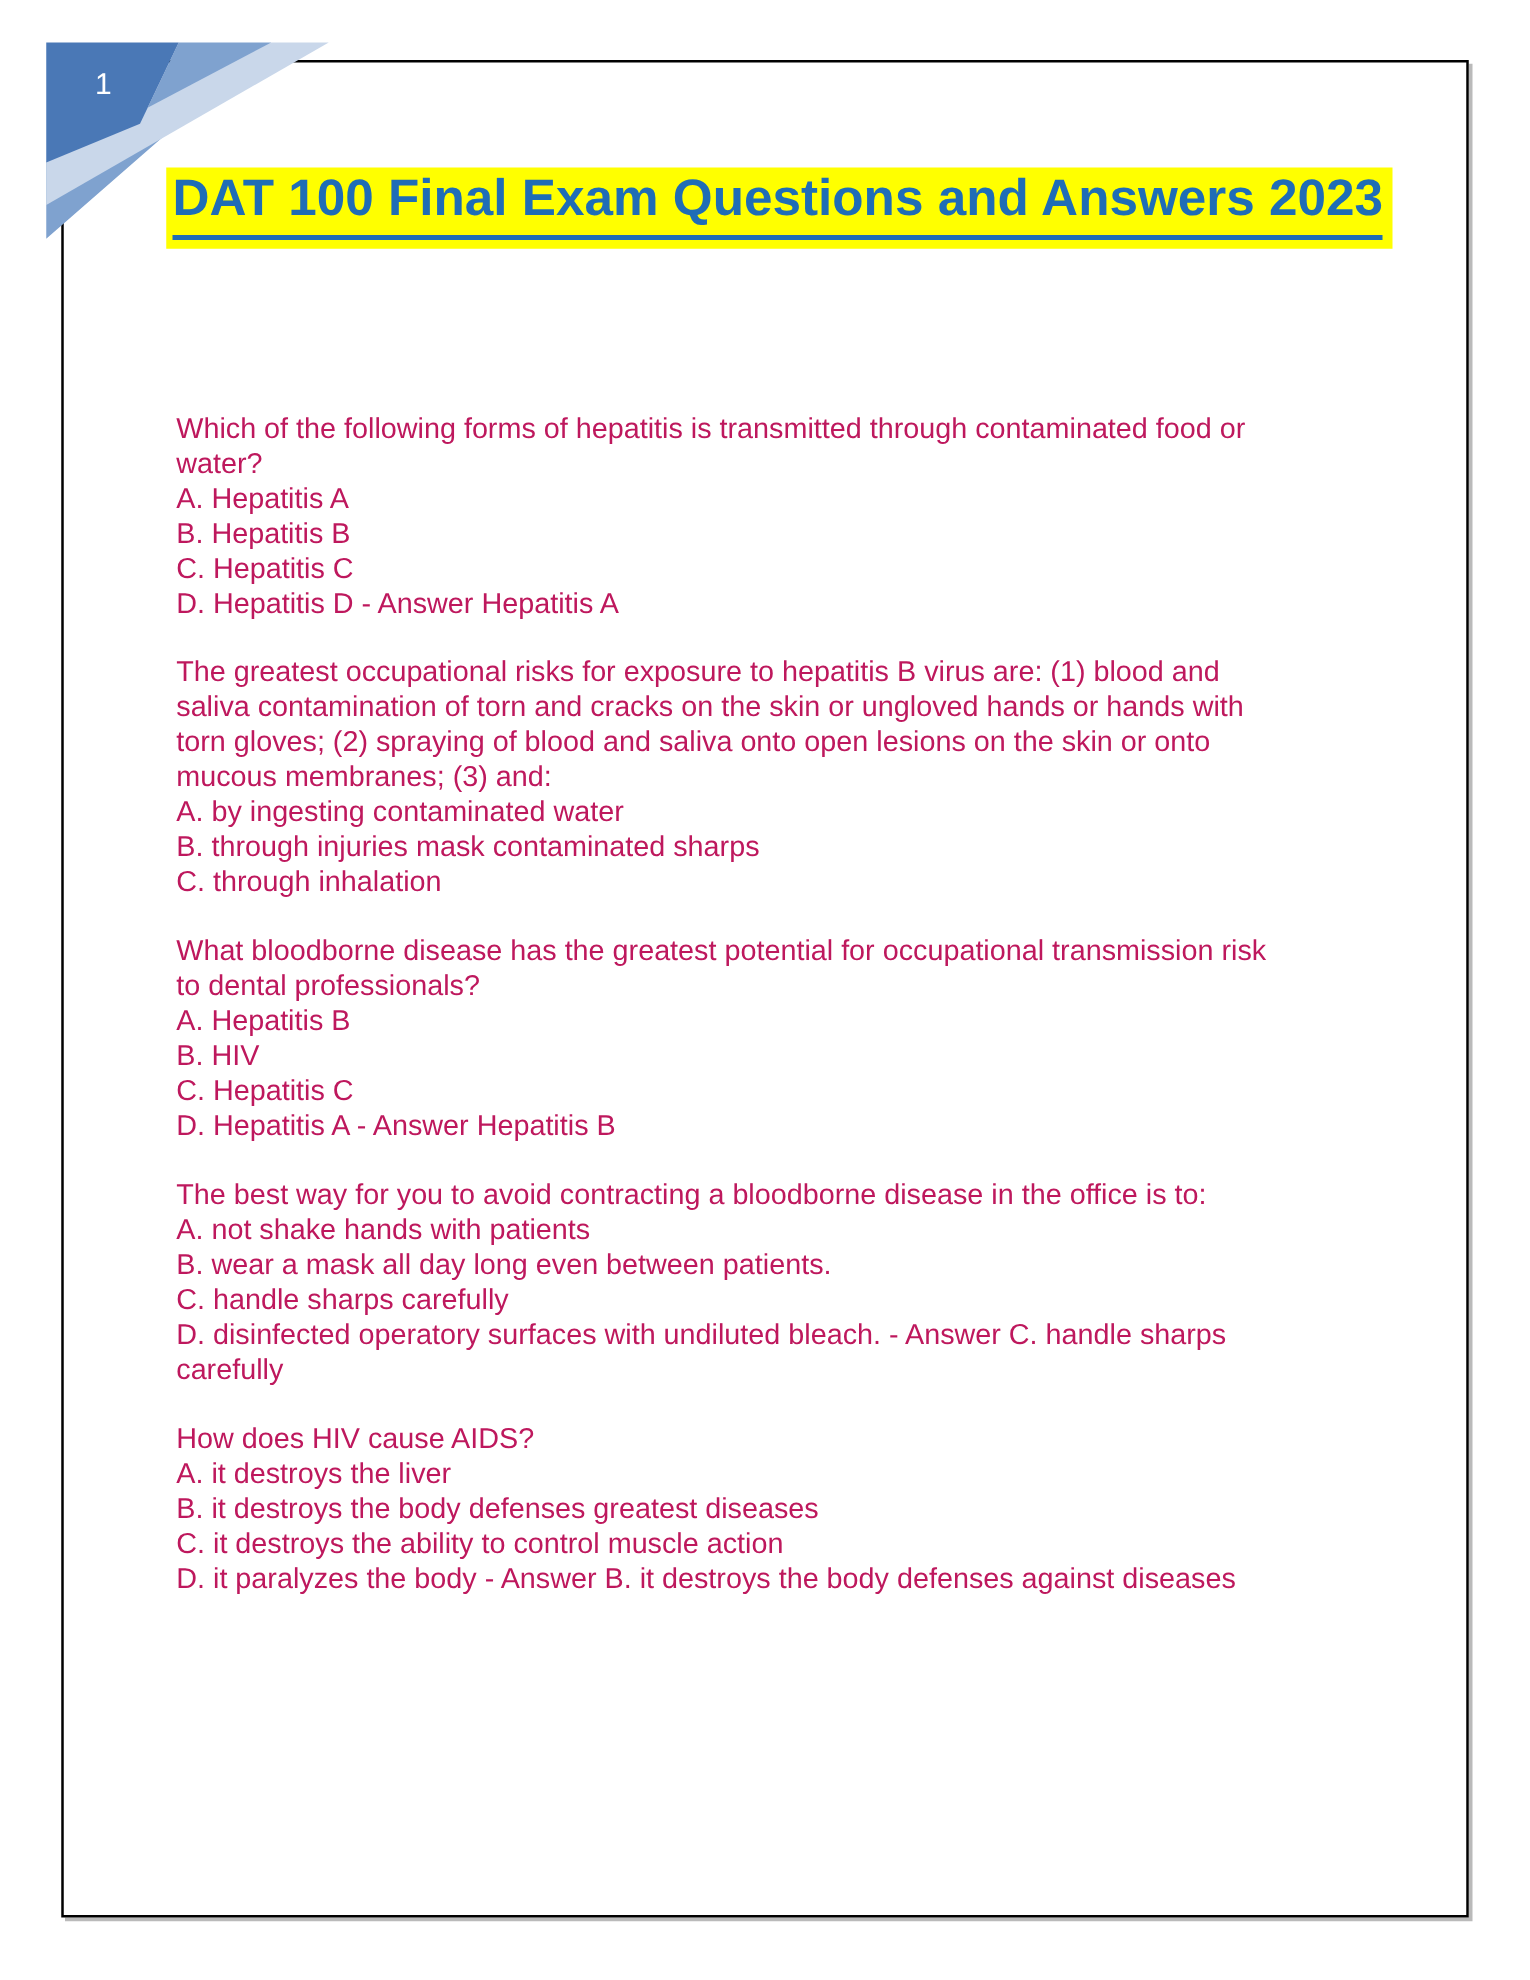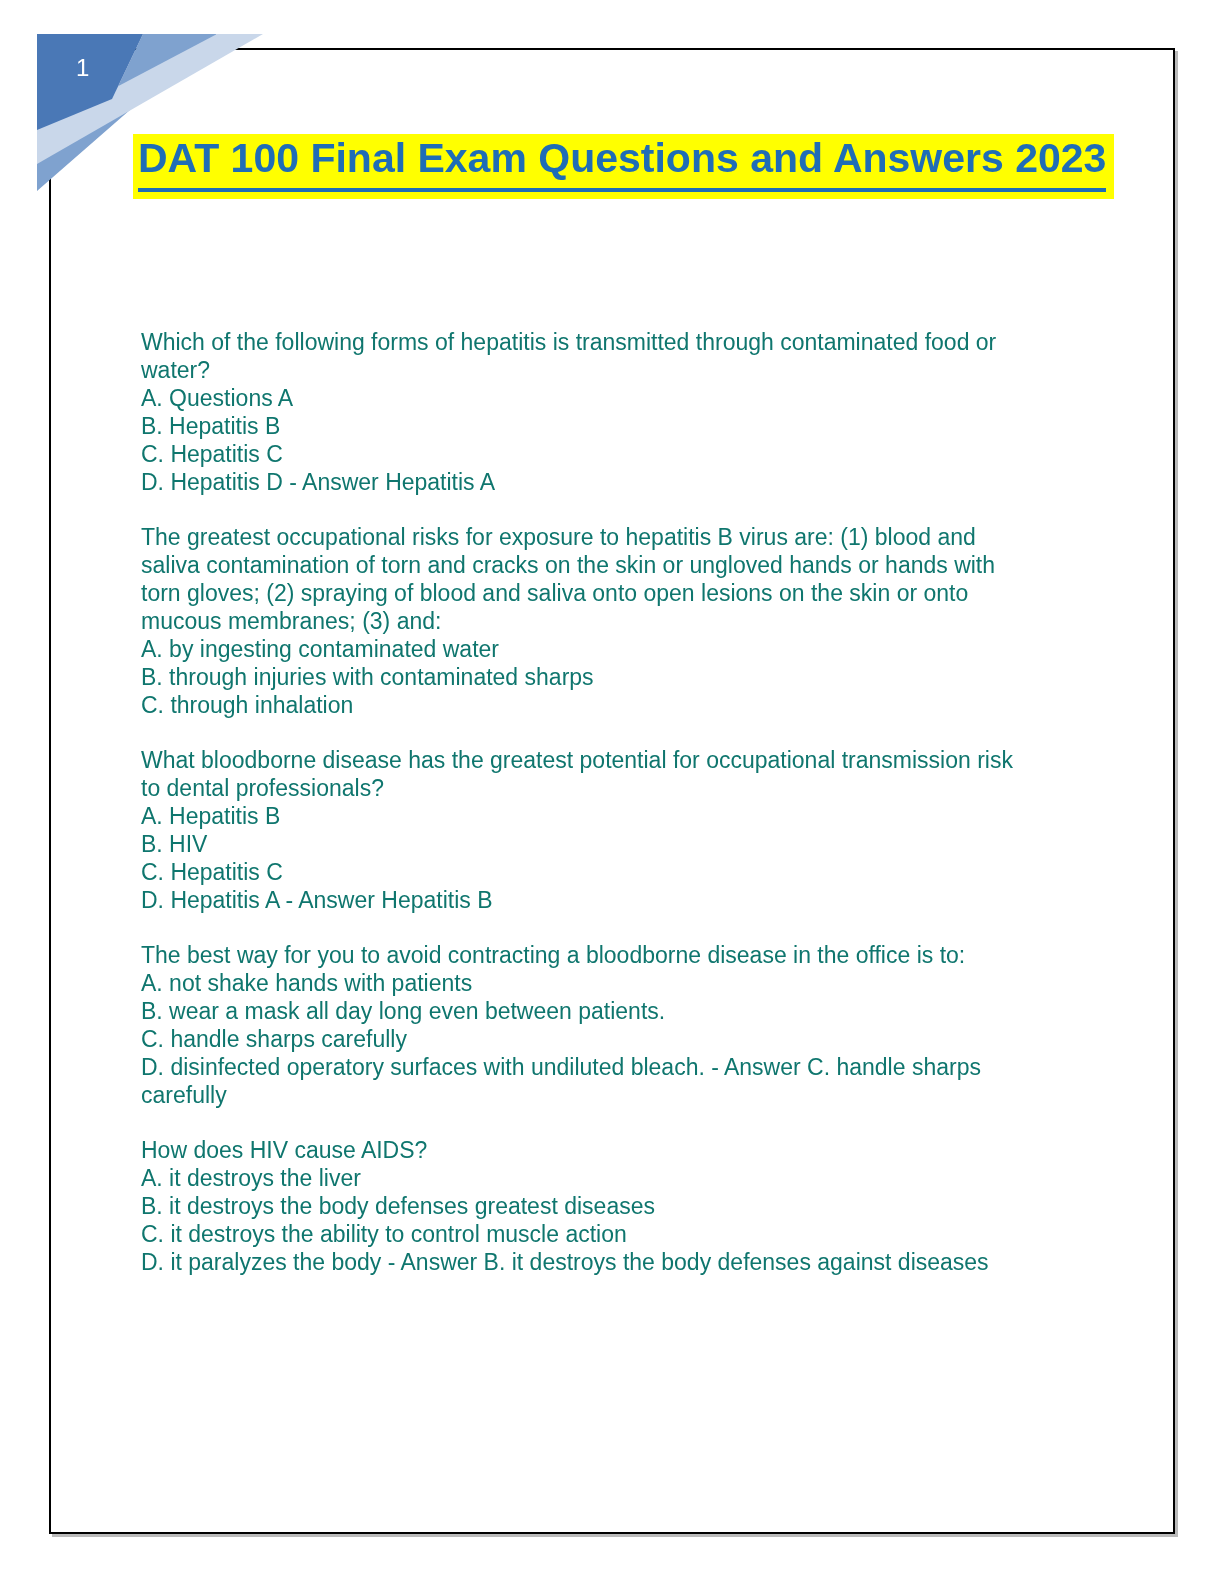--- a/index.html
+++ b/index.html
@@ -55,21 +55,21 @@
     font-size: 41px;
     line-height: 44px;
     color: var(--title-text);
     border-bottom: 4px solid var(--title-text);
     padding-bottom: 8px;
   }
   .content {
     position: absolute;
     left: 141px; top: 328px;
     width: 935px;
-    color: #0f766e;
+    color: #be185d;
     font-size: 23px;
   }
   .question { margin-bottom: 27px; }
   .qline {
     line-height: 28px;
     white-space: nowrap;
   }
 </style>
 </head>
 <body>
@@ -85,32 +85,32 @@
 <div class="page-number">1</div>
 
 <div class="title-wrap">
   <span class="title-highlight"><span class="title-text">DAT 100 Final Exam Questions and Answers 2023</span></span>
 </div>
 
 <div class="content">
     <div class="question">
       <div class="qline">Which of the following forms of hepatitis is transmitted through contaminated food or</div>
       <div class="qline">water?</div>
-      <div class="qline">A. Questions A</div>
+      <div class="qline">A. Hepatitis A</div>
       <div class="qline">B. Hepatitis B</div>
       <div class="qline">C. Hepatitis C</div>
       <div class="qline">D. Hepatitis D - Answer Hepatitis A</div>
     </div>
     <div class="question">
       <div class="qline">The greatest occupational risks for exposure to hepatitis B virus are: (1) blood and</div>
       <div class="qline">saliva contamination of torn and cracks on the skin or ungloved hands or hands with</div>
       <div class="qline">torn gloves; (2) spraying of blood and saliva onto open lesions on the skin or onto</div>
       <div class="qline">mucous membranes; (3) and:</div>
       <div class="qline">A. by ingesting contaminated water</div>
-      <div class="qline">B. through injuries with contaminated sharps</div>
+      <div class="qline">B. through injuries mask contaminated sharps</div>
       <div class="qline">C. through inhalation</div>
     </div>
     <div class="question">
       <div class="qline">What bloodborne disease has the greatest potential for occupational transmission risk</div>
       <div class="qline">to dental professionals?</div>
       <div class="qline">A. Hepatitis B</div>
       <div class="qline">B. HIV</div>
       <div class="qline">C. Hepatitis C</div>
       <div class="qline">D. Hepatitis A - Answer Hepatitis B</div>
     </div>

